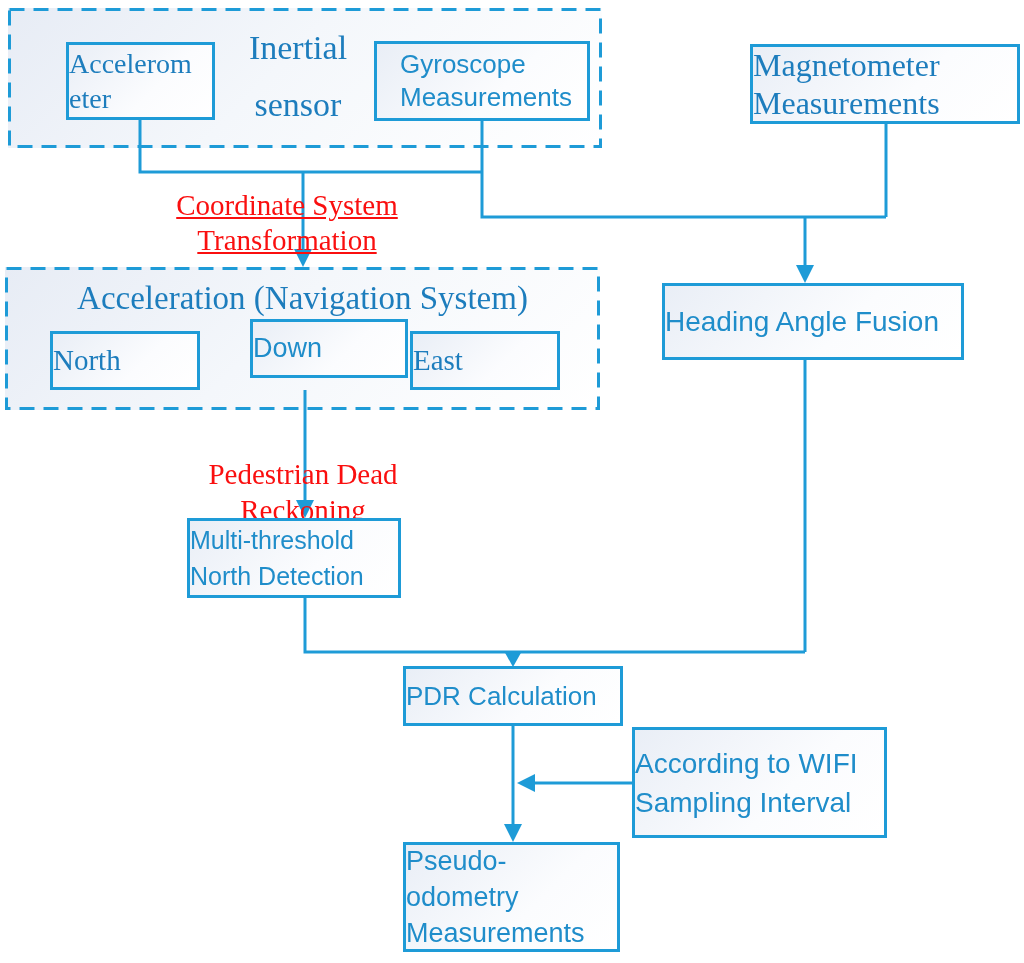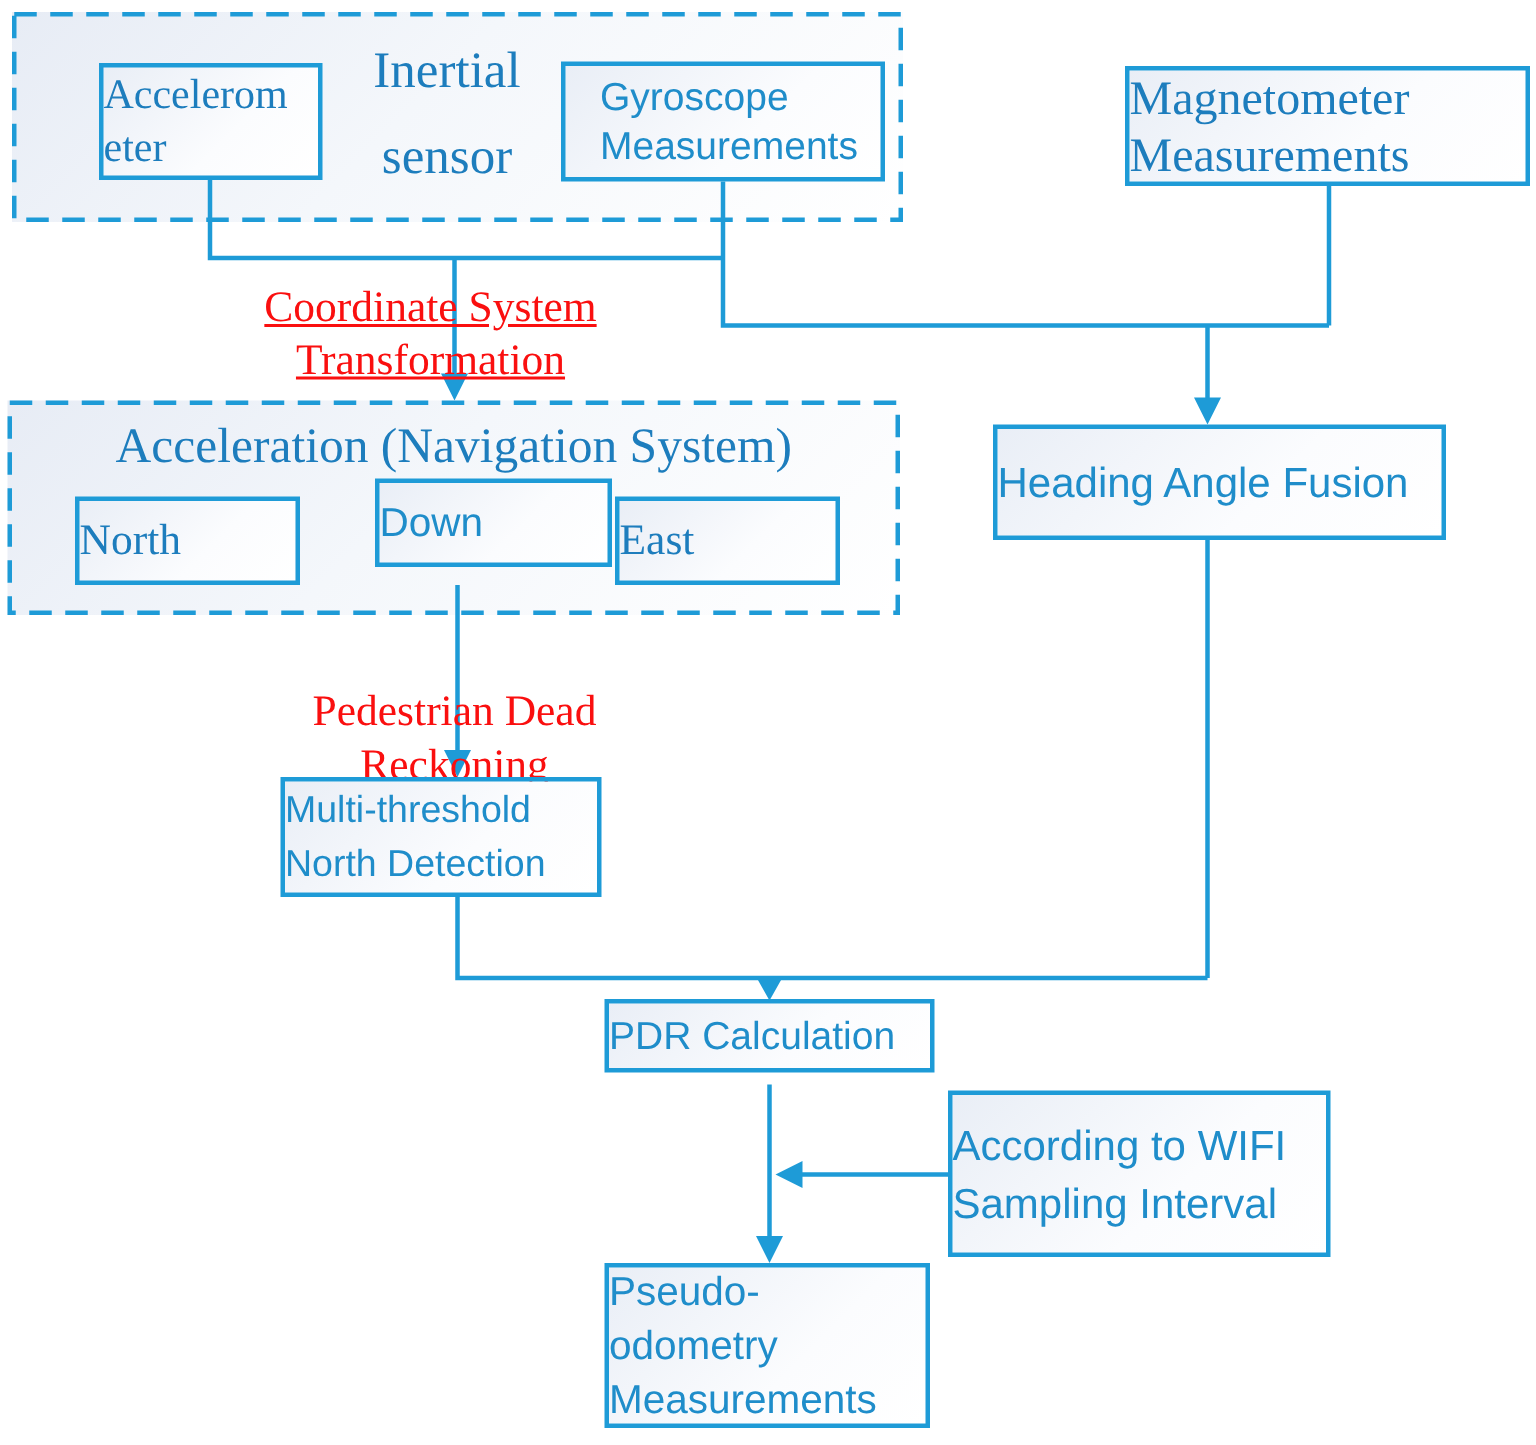--- a/index.html
+++ b/index.html
@@ -106,21 +106,21 @@
 
   <div class="node sans" style="left:662px;top:283px;width:302px;height:77px;font-size:28px;">
     <span>Heading Angle Fusion</span>
   </div>
 
   <div class="node sans" style="left:187px;top:518px;width:214px;height:80px;font-size:25px;line-height:36px;">
     <span>Multi-threshold</span>
     <span>North Detection</span>
   </div>
 
-  <div class="node sans" style="left:403px;top:666px;width:220px;height:49px;font-size:26px;">
+  <div class="node sans" style="left:403px;top:666px;width:220px;height:60px;font-size:26px;">
     <span>PDR Calculation</span>
   </div>
 
   <div class="node sans" style="left:632px;top:727px;width:255px;height:111px;font-size:28px;line-height:39px;">
     <span>According to WIFI</span>
     <span>Sampling Interval</span>
   </div>
 
   <div class="node sans" style="left:403px;top:842px;width:217px;height:110px;font-size:27px;line-height:36px;">
     <span>Pseudo-</span>

